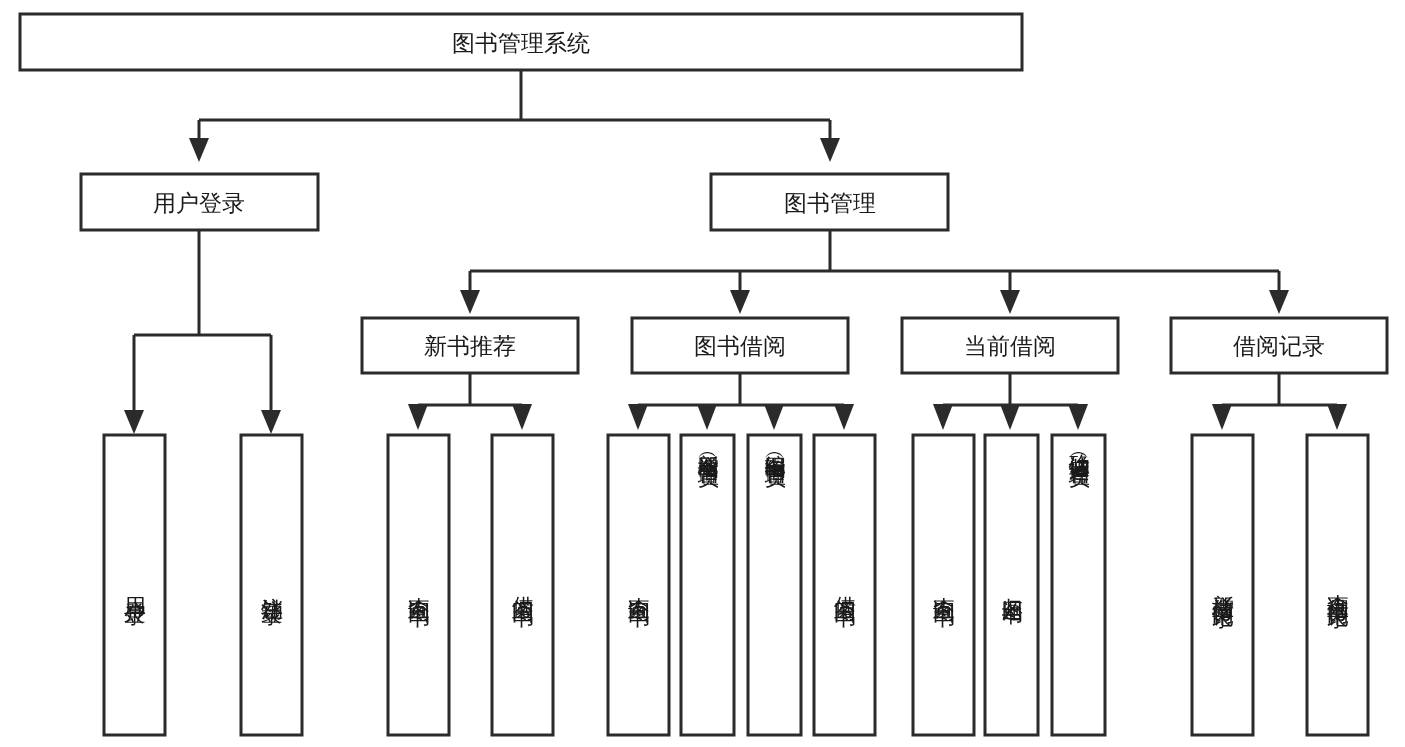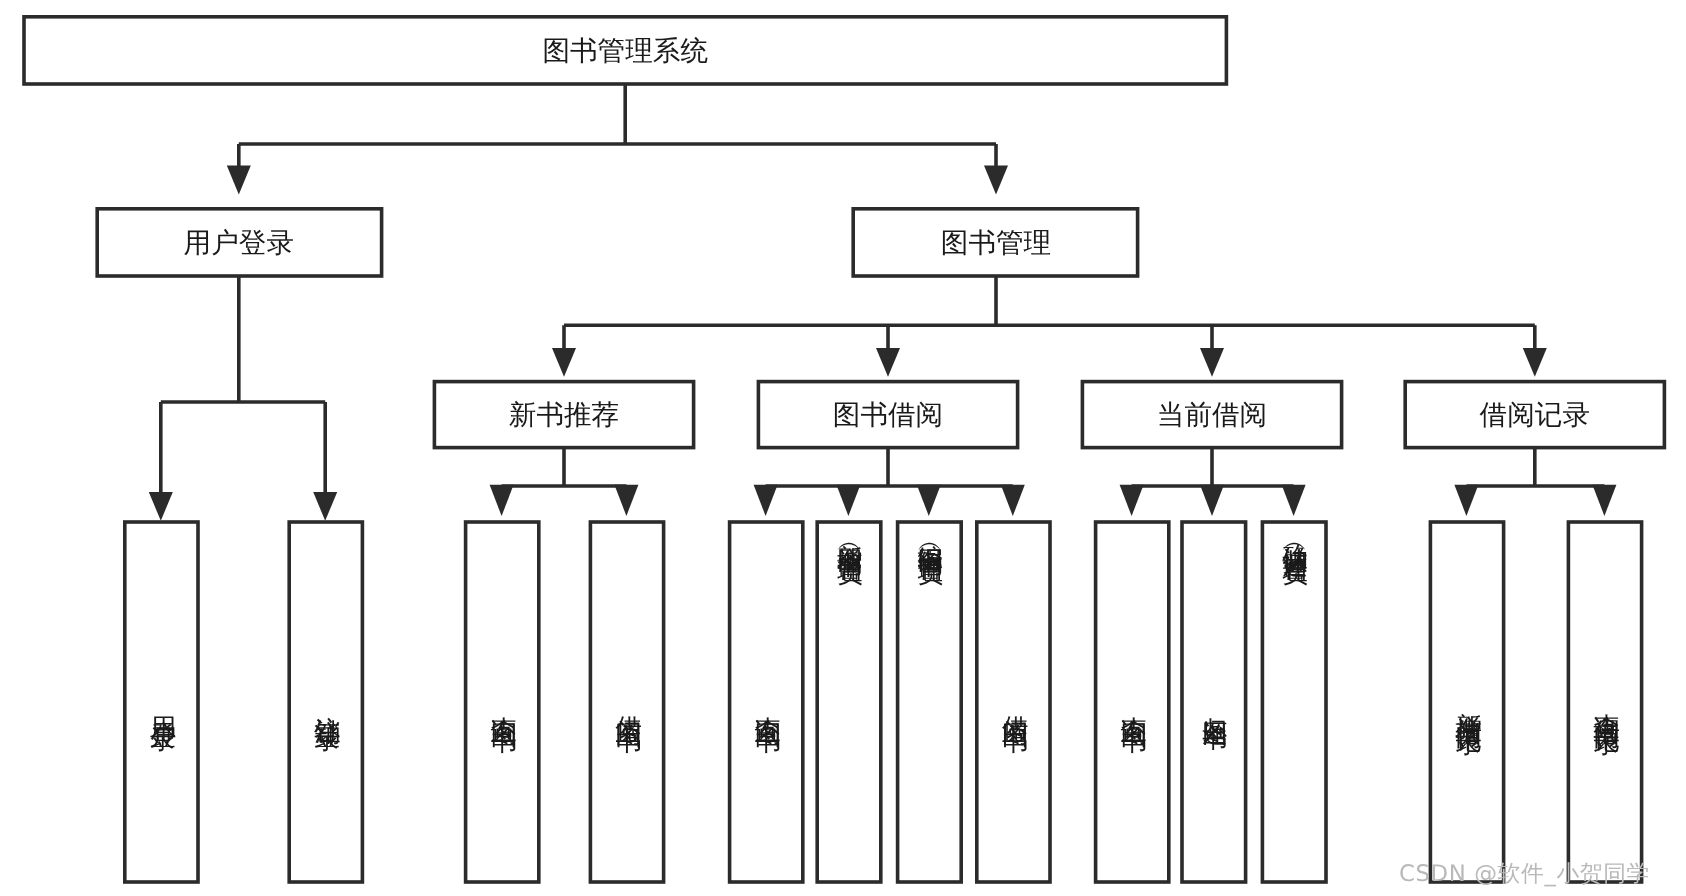--- a/index.html
+++ b/index.html
@@ -236,14 +236,13 @@
     <span class="vtext" style="font-size:21px;letter-spacing:2px;">确认归还（管理员）</span>
   </div>
 
   <div class="vtext-wrap" style="left:1192px; top:435px; width:61px; height:300px;">
     <span class="vtext">新增借阅记录</span>
   </div>
   <div class="vtext-wrap" style="left:1307px; top:435px; width:61px; height:300px;">
     <span class="vtext">查询借阅记录</span>
   </div>
 
-  <div class="watermark">CSDN @软件_小贺同学</div>
 </div>
 
 </body></html>

